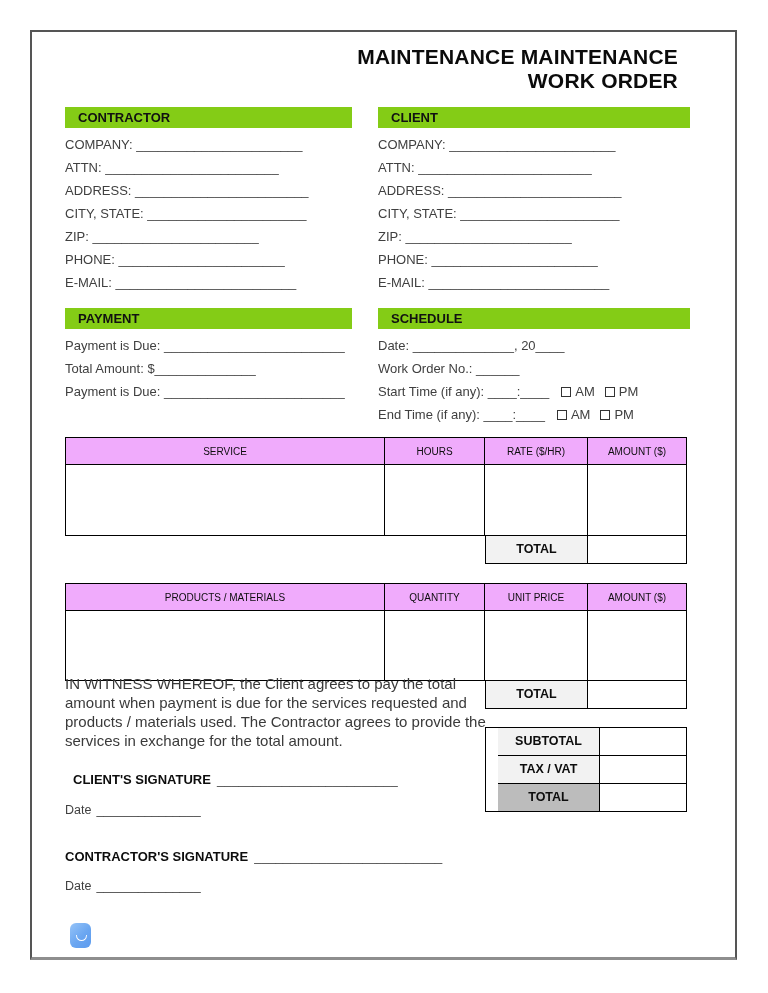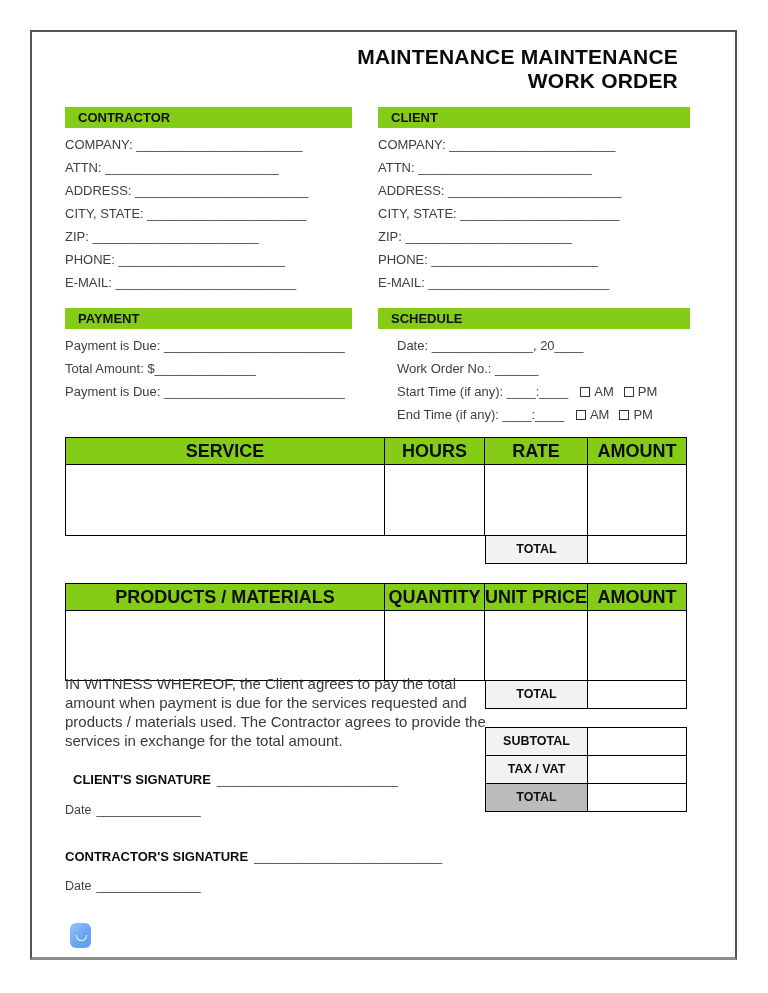--- a/index.html
+++ b/index.html
@@ -18,34 +18,34 @@
   .bar-contractor { left:65px; top:107px; width:287px; }
   .bar-client     { left:378px; top:107px; width:312px; }
   .bar-payment    { left:65px; top:308px; width:287px; }
   .bar-schedule   { left:378px; top:308px; width:312px; }
 
   .fields { position:absolute; font-size:13px; color:#404040; }
   .fields .frow { height:23px; line-height:23px; white-space:nowrap; }
   .f-contractor { left:65px;  top:133px; }
   .f-client     { left:378px; top:133px; }
   .f-payment    { left:65px;  top:334px; }
-  .f-schedule   { left:378px; top:334px;margin-left:19px; }
+  .f-schedule   { left:378px; top:334px; }
 
   .cbx { display:inline-block; width:10px; height:10px; border:1.5px solid #333;
     margin:0 4px 0 10px; vertical-align:-1px; background:#fff; }
   .cbx.first { margin-left:12px; }
 
   
   .tbl { position:absolute; left:65px; width:622px; }
   .tbl-service  { top:437px; }
   .tbl-products { top:583px; }
   .tbl-main { width:622px; border:1.5px solid #000; display:flex; flex-direction:column; }
   .hrow { display:flex; }
-  .hcell { height:27px; line-height:27px; text-align:center; font-size:18px;
-    font-weight:bold; color:#0d0d0d; background:#84cc16; border-right:1.5px solid #000;
+  .hcell { height:27px; line-height:27px; text-align:center; font-size:10px;
+    font-weight:normal; color:#0d0d0d; background:#f0abfc; border-right:1.5px solid #000;
     border-bottom:1.5px solid #000; flex-shrink:0; }
   .brow { display:flex; }
   .bcell { border-right:1.5px solid #000; flex-shrink:0; background:#fff; }
   .tbl-service  .bcell { height:70px; }
   .tbl-products .bcell { height:69px; }
   .c1 { width:319px; } .c2 { width:100px; } .c3 { width:103px; } .c4 { width:96px; flex:1; border-right:none; }
   .trow { display:flex; margin-left:420px; width:202px; }
   .tlabel { width:103px; height:28px; line-height:26px; text-align:center; font-size:12.5px;
     font-weight:bold; color:#0d0d0d; background:#f2f2f2;
     border:1.5px solid #000; border-top:none; }
@@ -60,21 +60,21 @@
   .sig-line  { font-size:13px; color:#404040; margin-left:6px; }
   .date-label{ font-size:12.5px; color:#404040; }
   .date-line { font-size:12.5px; color:#404040; margin-left:5px; }
   .r-client-sig     { top:770px;margin-left:8px; }
   .r-client-date    { top:800px; }
   .r-contractor-sig { top:847px; }
   .r-contractor-date{ top:876px; }
 
   
   .summary { position:absolute; left:485px; top:727px; width:202px;
-    border:1.5px solid #000; }
+    border:1.5px solid #000;padding-left:12px; }
   .srow { display:flex; border-top:1.5px solid #000; }
   .srow:first-child { border-top:none; }
   .slabel { width:102px; height:27px; line-height:27px; text-align:center; font-size:12.5px;
     font-weight:bold; color:#0d0d0d; background:#f2f2f2; border-right:1.5px solid #000; }
   .srow.grand .slabel { background:#bcbcbc; }
   .svalue { flex:1; background:#fff; }
 
   .brand-icon { position:absolute; left:70px; top:923px; width:21px; height:25px;
     border-radius:6px; background:linear-gradient(135deg,#96c4f8 0%,#6aa6f1 55%,#5d9bee 100%); }
   .brand-icon::after { content:""; position:absolute; left:5.5px; top:12px; width:9px;

